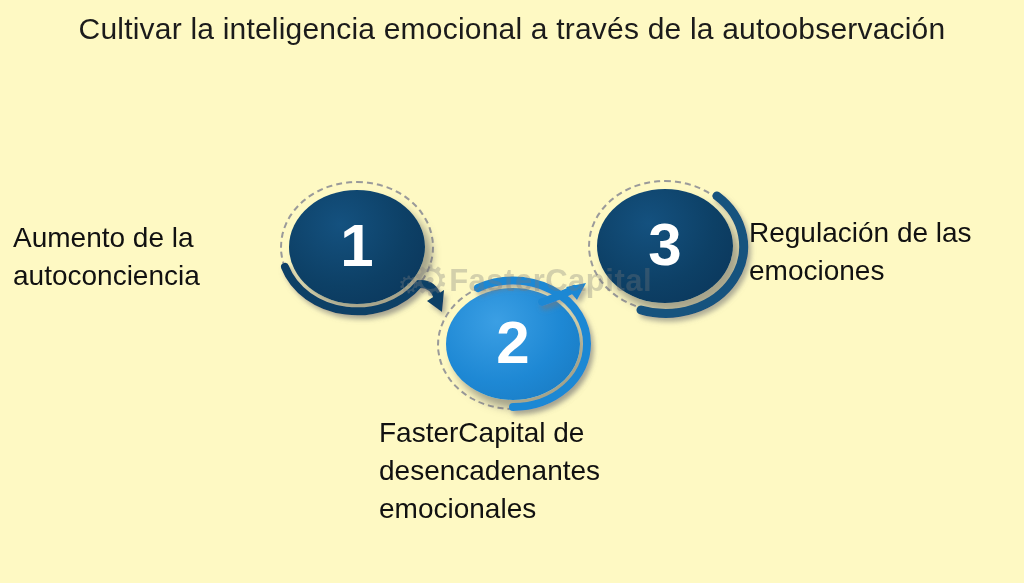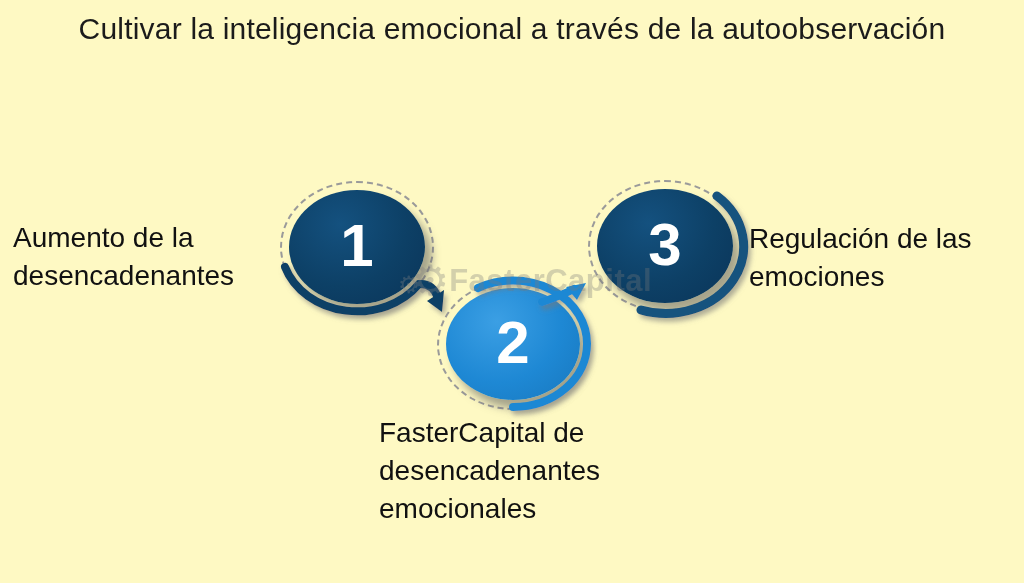--- a/index.html
+++ b/index.html
@@ -75,21 +75,21 @@
 
   .label {
     position: absolute;
     font-size: 28px;
     line-height: 38px;
     color: #111111;
     white-space: pre-line;
     z-index: 4;
   }
   .label-left   { left: 13px;  top: 219px; }
-  .label-right  { left: 749px; top: 220px; }
+  .label-right  { left: 749px; top: 214px; }
   .label-bottom { left: 379px; top: 414px; }
 
   .watermark {
     position: absolute;
     left: 398px; top: 256px;
     display: flex;
     align-items: center;
     z-index: 5;
     pointer-events: none;
     color: rgba(128,128,128,0.34);
@@ -141,21 +141,21 @@
       <path d="M 542 302 Q 560 296 574 289" fill="none" stroke="#1e88d4" stroke-width="8" stroke-linecap="round"></path>
       <polygon points="586,283 577,300 566,287" fill="#1e88d4"></polygon>
     </g>
 
     <g filter="url(#ds)">
       <path d="M 717 196 A 78 67 0 0 1 641 310" fill="none" stroke="#14527e" stroke-width="9" stroke-linecap="round"></path>
     </g>
   </svg>
 
   <div class="label label-left">Aumento de la
-desencadenantes</div>
+autoconciencia</div>
   <div class="label label-bottom">FasterCapital de
 desencadenantes
 emocionales</div>
   <div class="label label-right">Regulación de las
 emociones</div>
 
   <div class="watermark">
     <span class="gear-sm">⚙</span>
     <span class="gear-lg">⚙</span>
     <span class="wm-text">FasterCapital</span>

